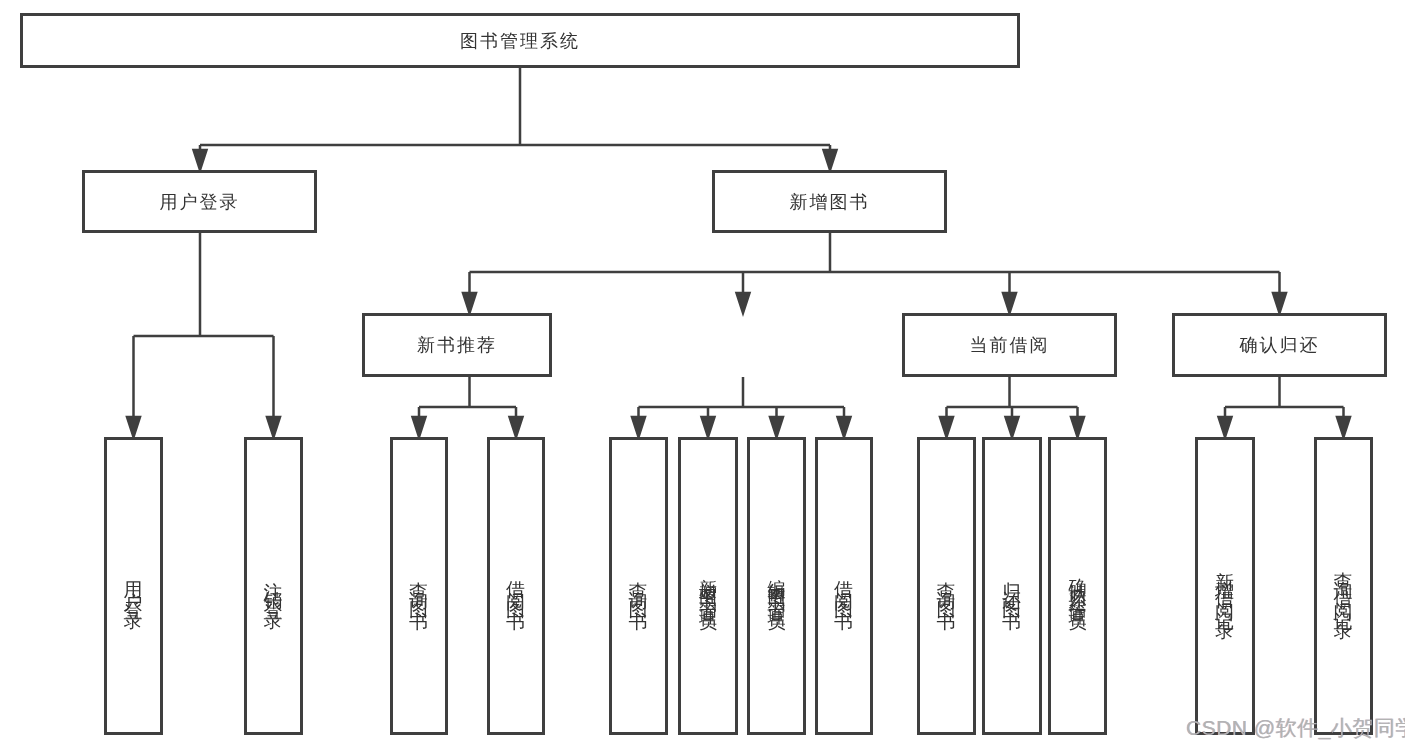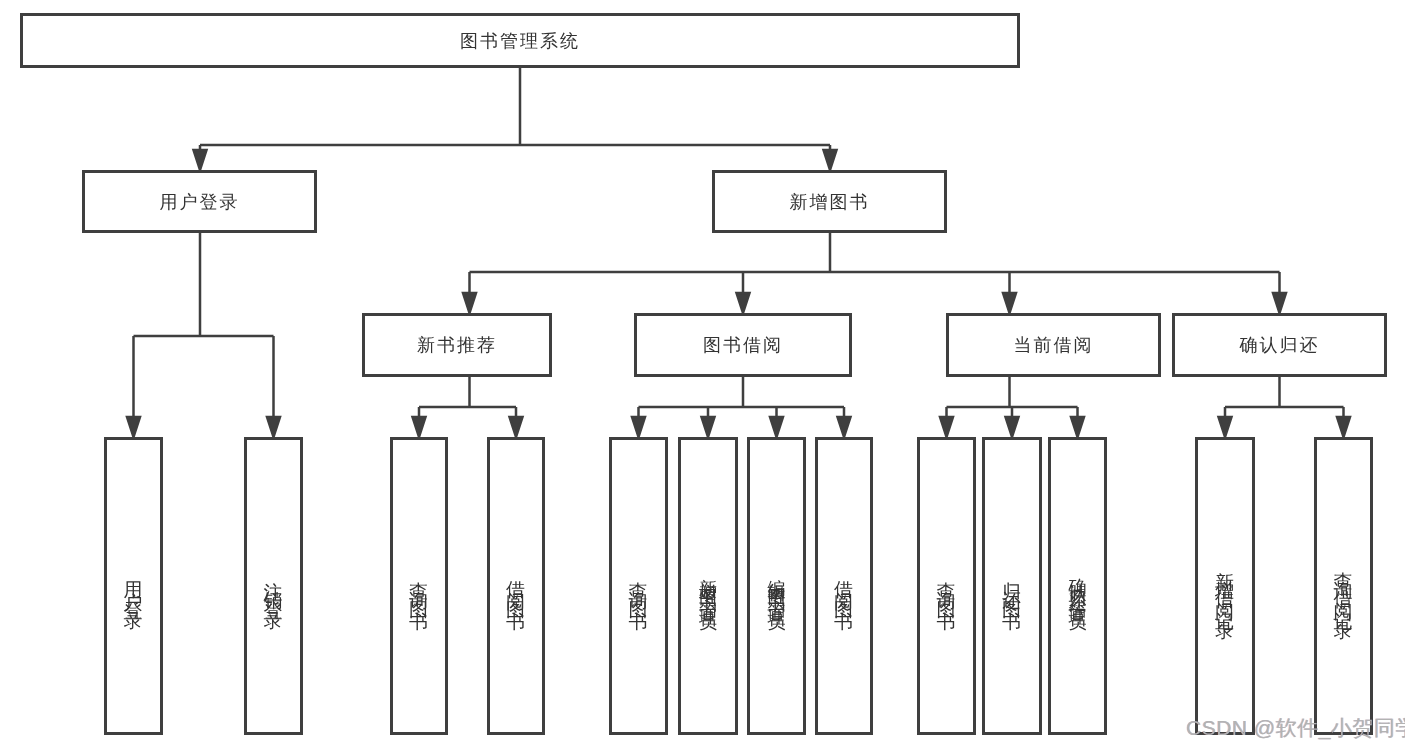--- a/index.html
+++ b/index.html
@@ -117,22 +117,21 @@
       </g>
     </g>
   </svg>
 
   <div class="box" style="left:20px; top:13px; width:1000px; height:55px;">图书管理系统</div>
 
   <div class="box" style="left:82px; top:170px; width:235px; height:63px;">用户登录</div>
   <div class="box" style="left:712px; top:170px; width:235px; height:63px;">新增图书</div>
 
   <div class="box" style="left:362px; top:313px; width:190px; height:64px;">新书推荐</div>
-  <div class="box" style="left:634px; top:313px; width:218px; height:64px;">图书借阅</div>
-  <div class="box" style="left:902px; top:313px; width:215px; height:64px;margin-left:44px;">当前借阅</div>
+  <div class="box" style="left:902px; top:313px; width:215px; height:64px;">当前借阅</div>
   <div class="box" style="left:1172px; top:313px; width:215px; height:64px;">确认归还</div>
 
   <div class="vbox" style="left:104px; top:437px; width:59px; height:298px;">
     <span class="vtext">用户登录</span>
   </div>
   <div class="vbox" style="left:244px; top:437px; width:59px; height:298px;">
     <span class="vtext">注销登录</span>
   </div>
 
   <div class="vbox" style="left:390px; top:437px; width:58px; height:298px;">

